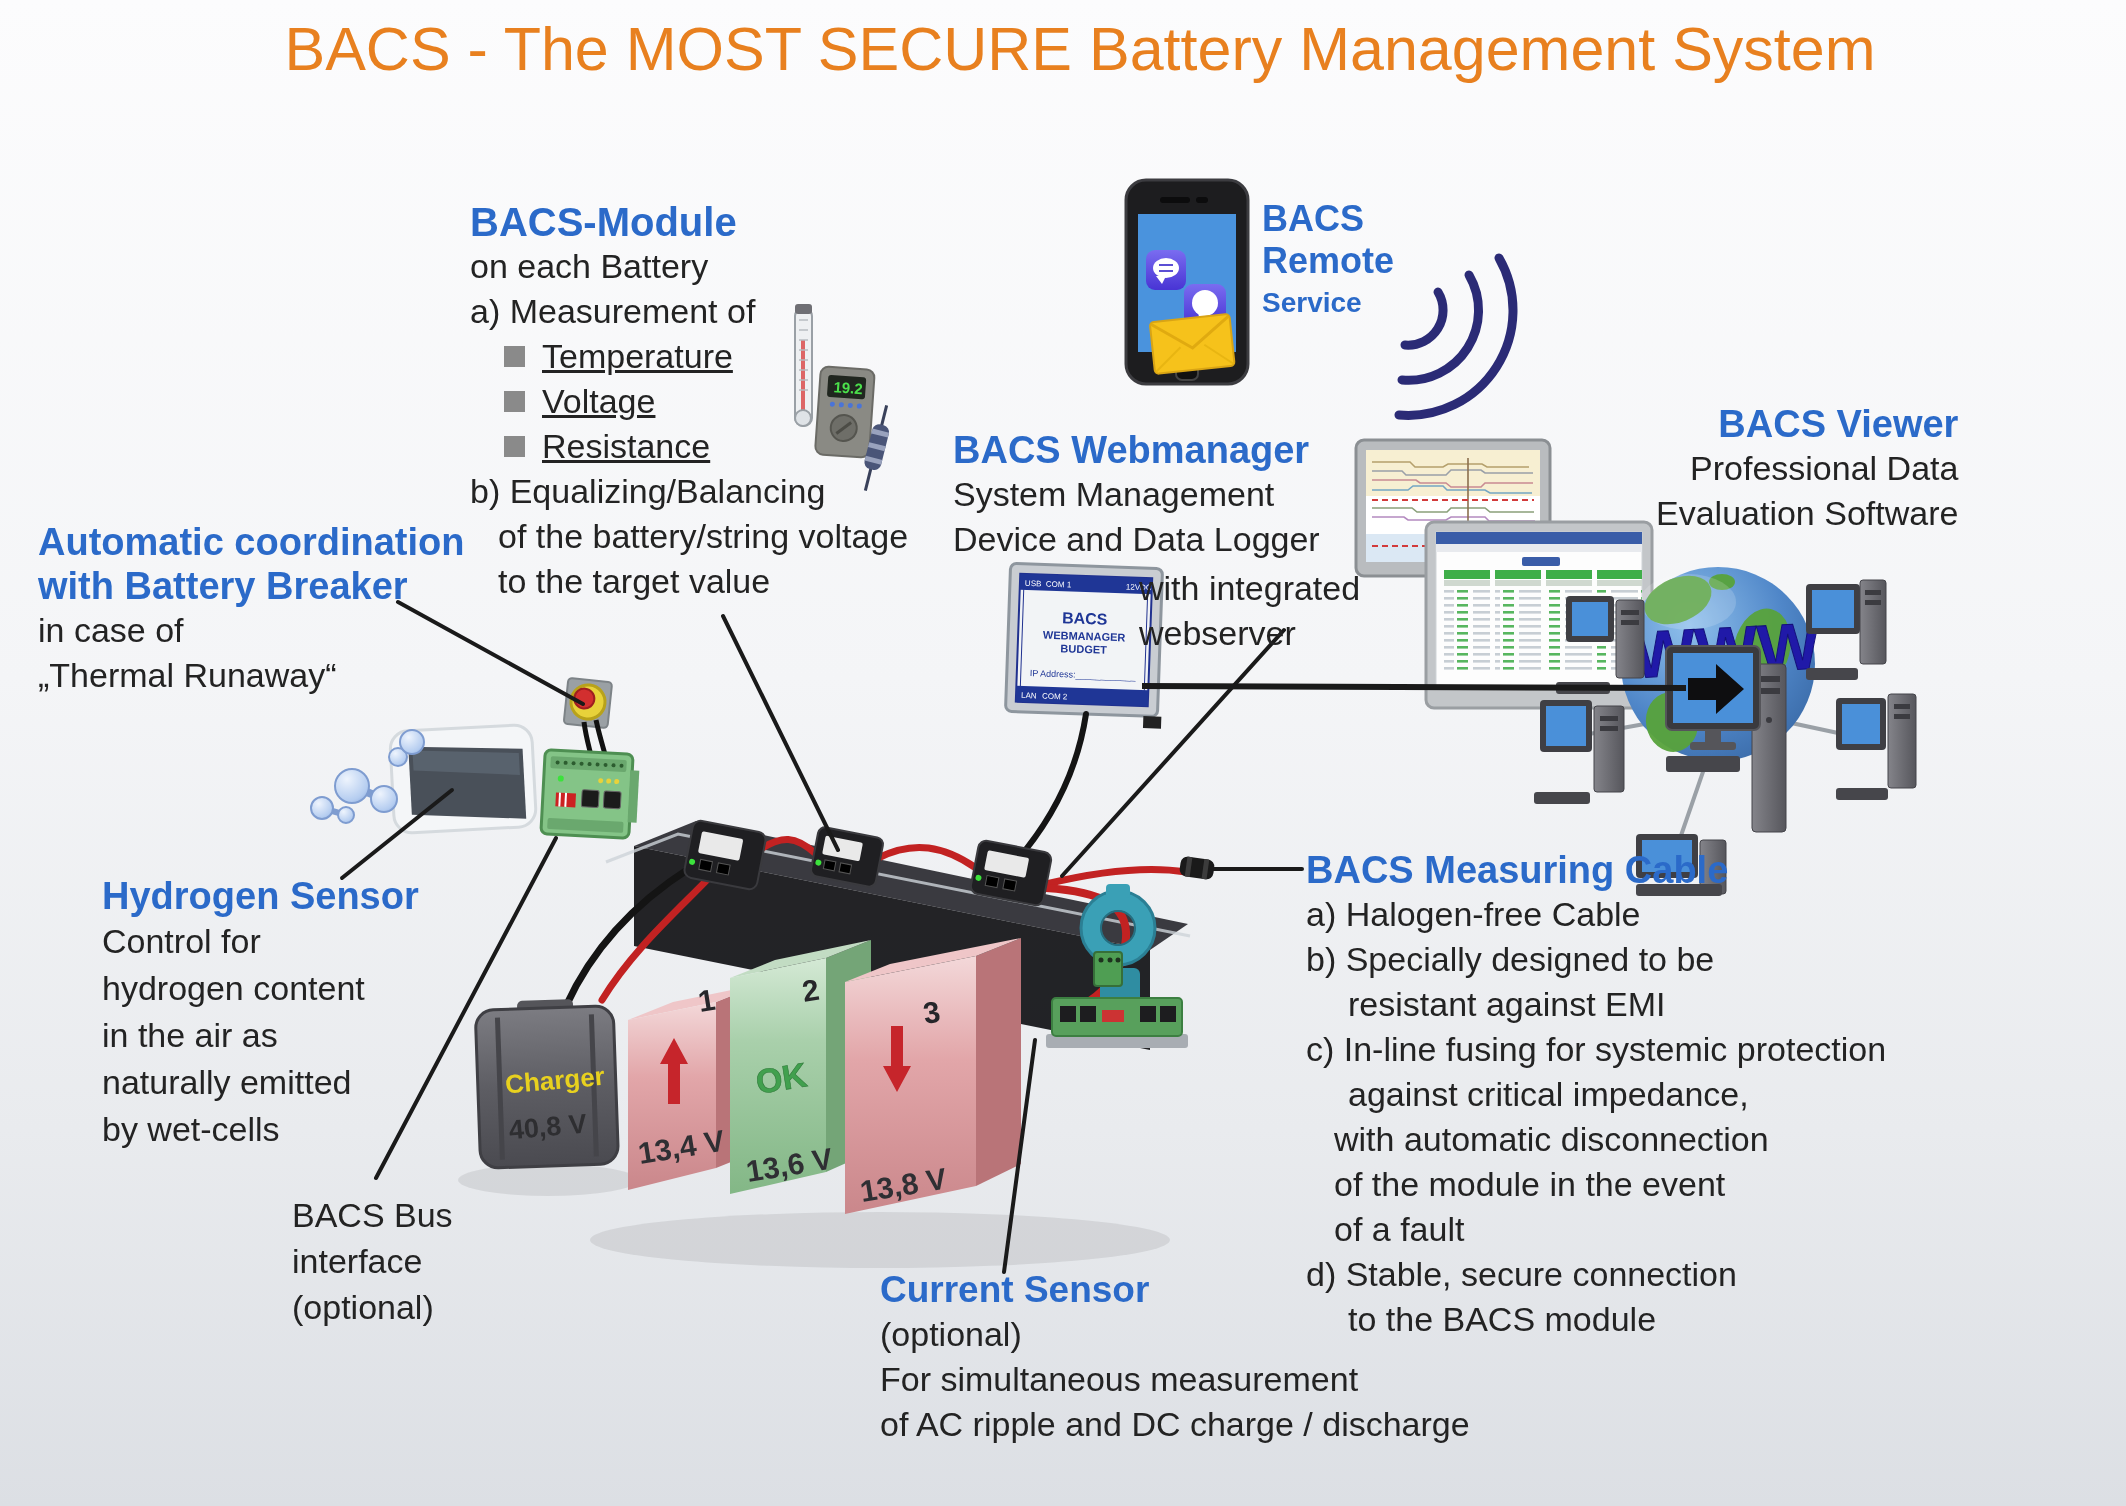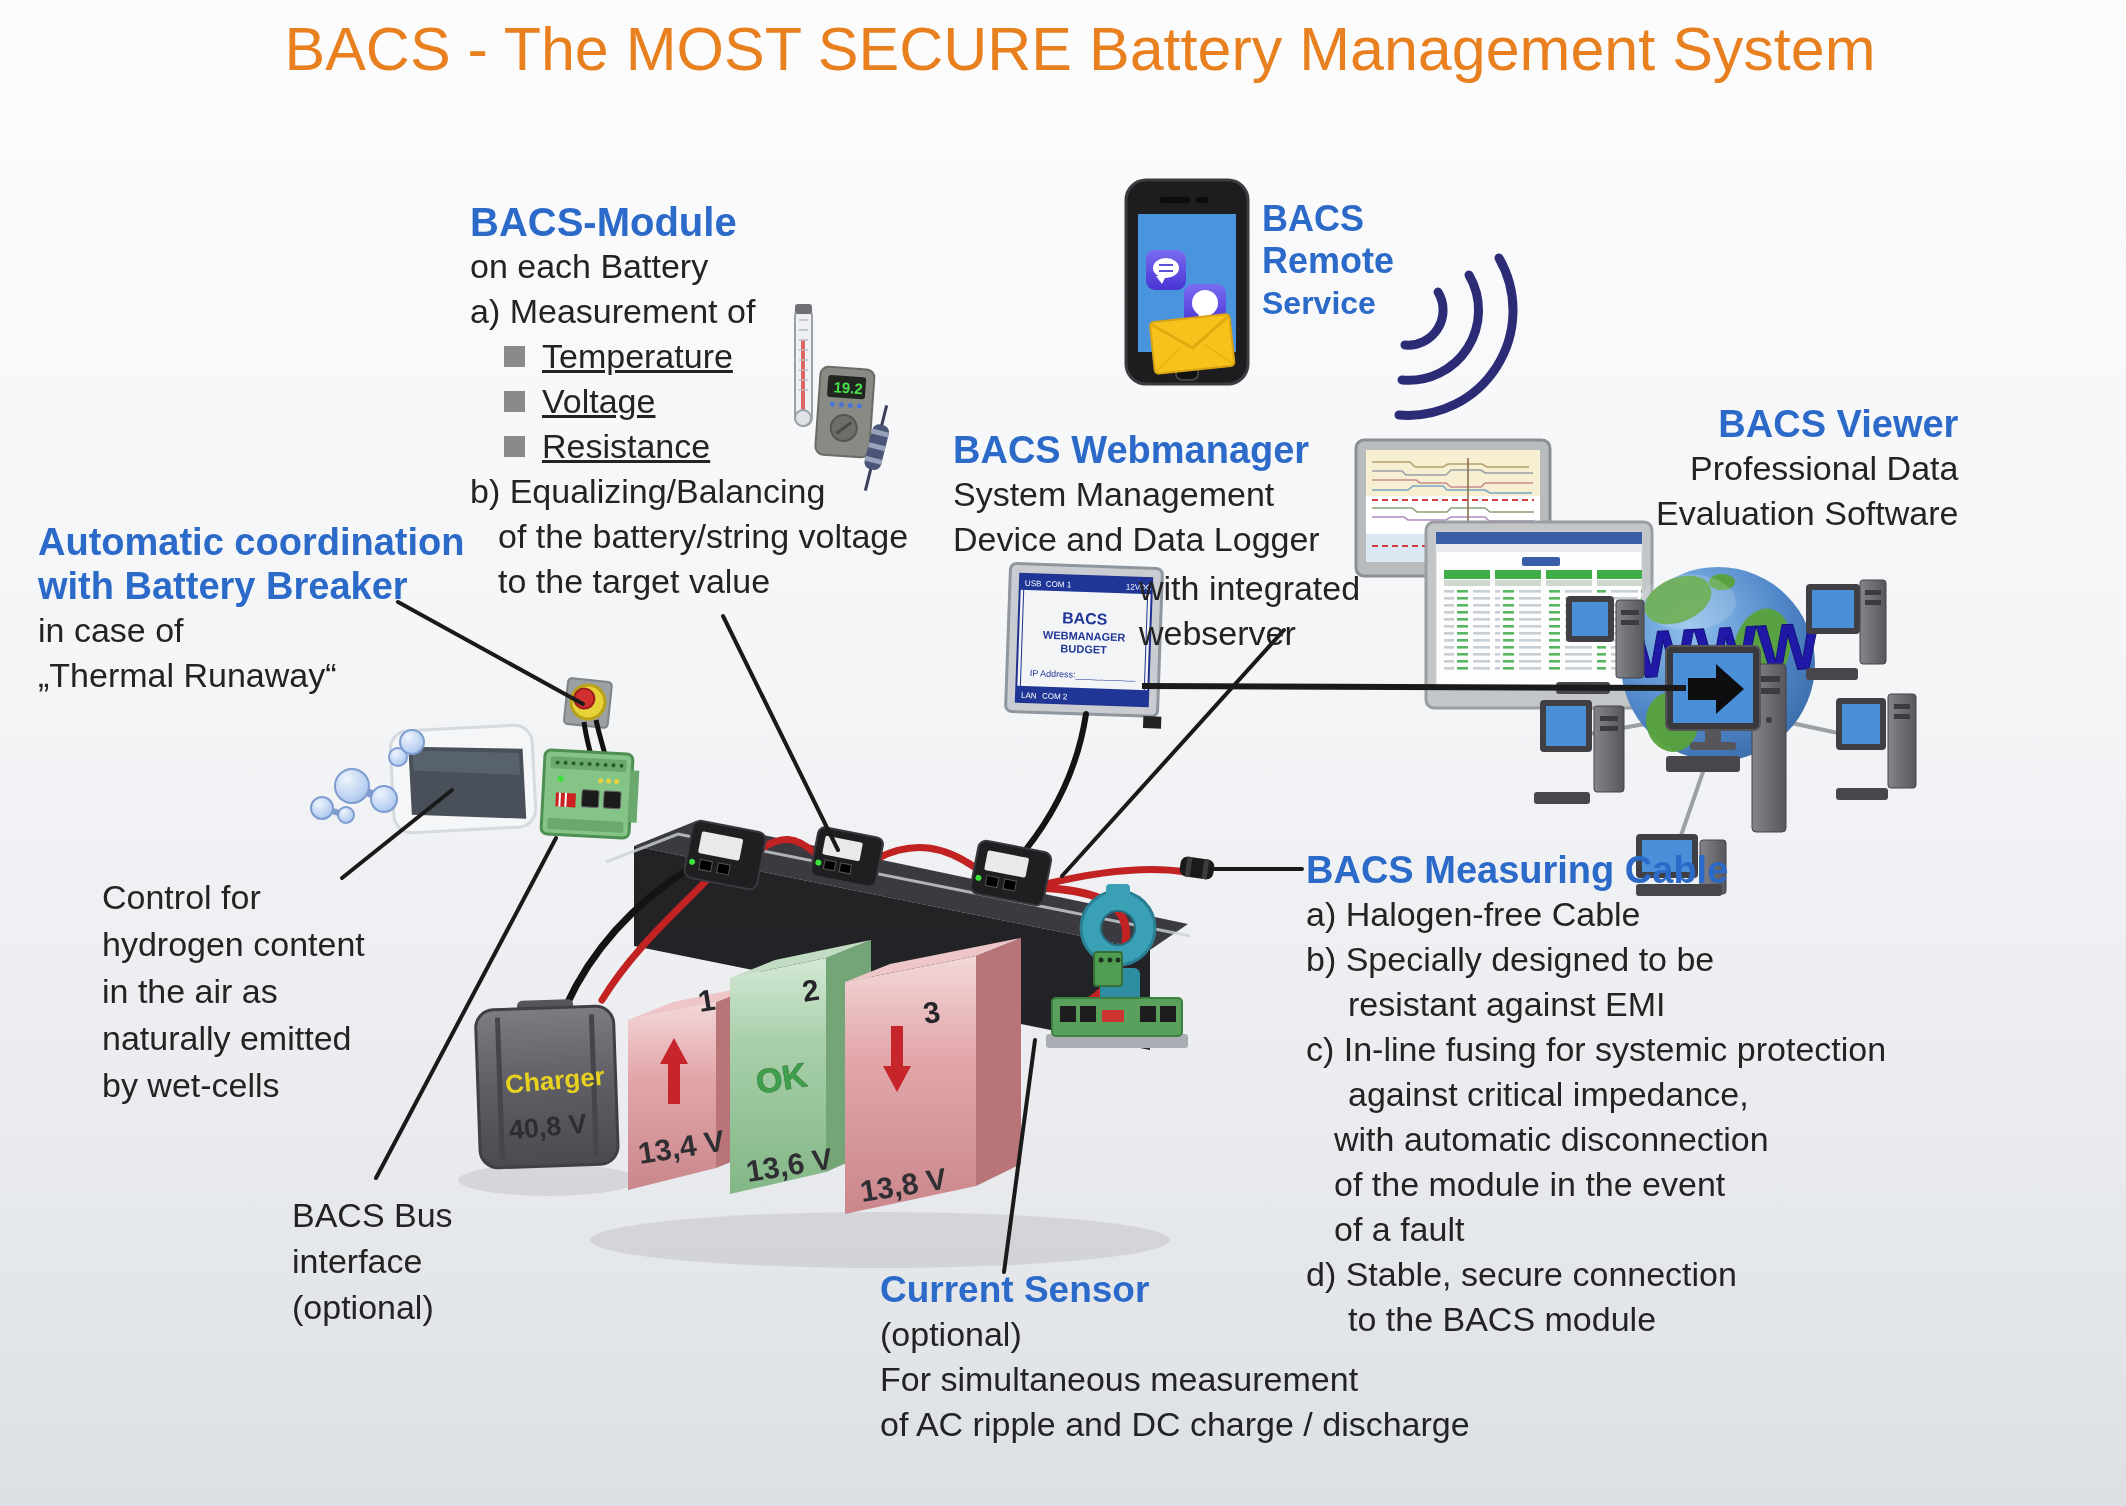--- a/index.html
+++ b/index.html
@@ -458,21 +458,21 @@
         <span>Resistance</span>
       </div>
   <div>b) Equalizing/Balancing</div>
   <div class="ind2">of the battery/string voltage</div>
   <div class="ind2">to the target value</div>
 </div>
 
 <div class="ann" style="left:1262px;top:198px;">
   <div class="hd" style="font-size:36px;line-height:42px;">BACS</div>
   <div class="hd" style="font-size:36px;line-height:42px;">Remote</div>
-  <div class="hd" style="font-size:32px;line-height:42px;">Service</div>
+  <div class="hd" style="font-size:28px;line-height:42px;">Service</div>
 </div>
 
 <div class="ann" style="left:953px;top:428px;">
   <div class="hd">BACS Webmanager</div>
   <div>System Management</div>
   <div>Device and Data Logger</div>
 </div>
 <div class="ann" style="left:1139px;top:566px;">
   <div>with integrated</div>
   <div>webserver</div>
@@ -485,20 +485,21 @@
 </div>
 
 <div class="ann" style="left:38px;top:520px;">
   <div class="hd">Automatic coordination</div>
   <div class="hd">with Battery Breaker</div>
   <div>in case of</div>
   <div>„Thermal Runaway“</div>
 </div>
 
 <div class="ann" style="left:102px;top:874px;line-height:47px;">
+  <div class="hd">Hydrogen Sensor</div>
   <div>Control for</div>
   <div>hydrogen content</div>
   <div>in the air as</div>
   <div>naturally emitted</div>
   <div>by wet-cells</div>
 </div>
 
 <div class="ann" style="left:292px;top:1192px;line-height:46px;">
   <div>BACS Bus</div>
   <div>interface</div>

